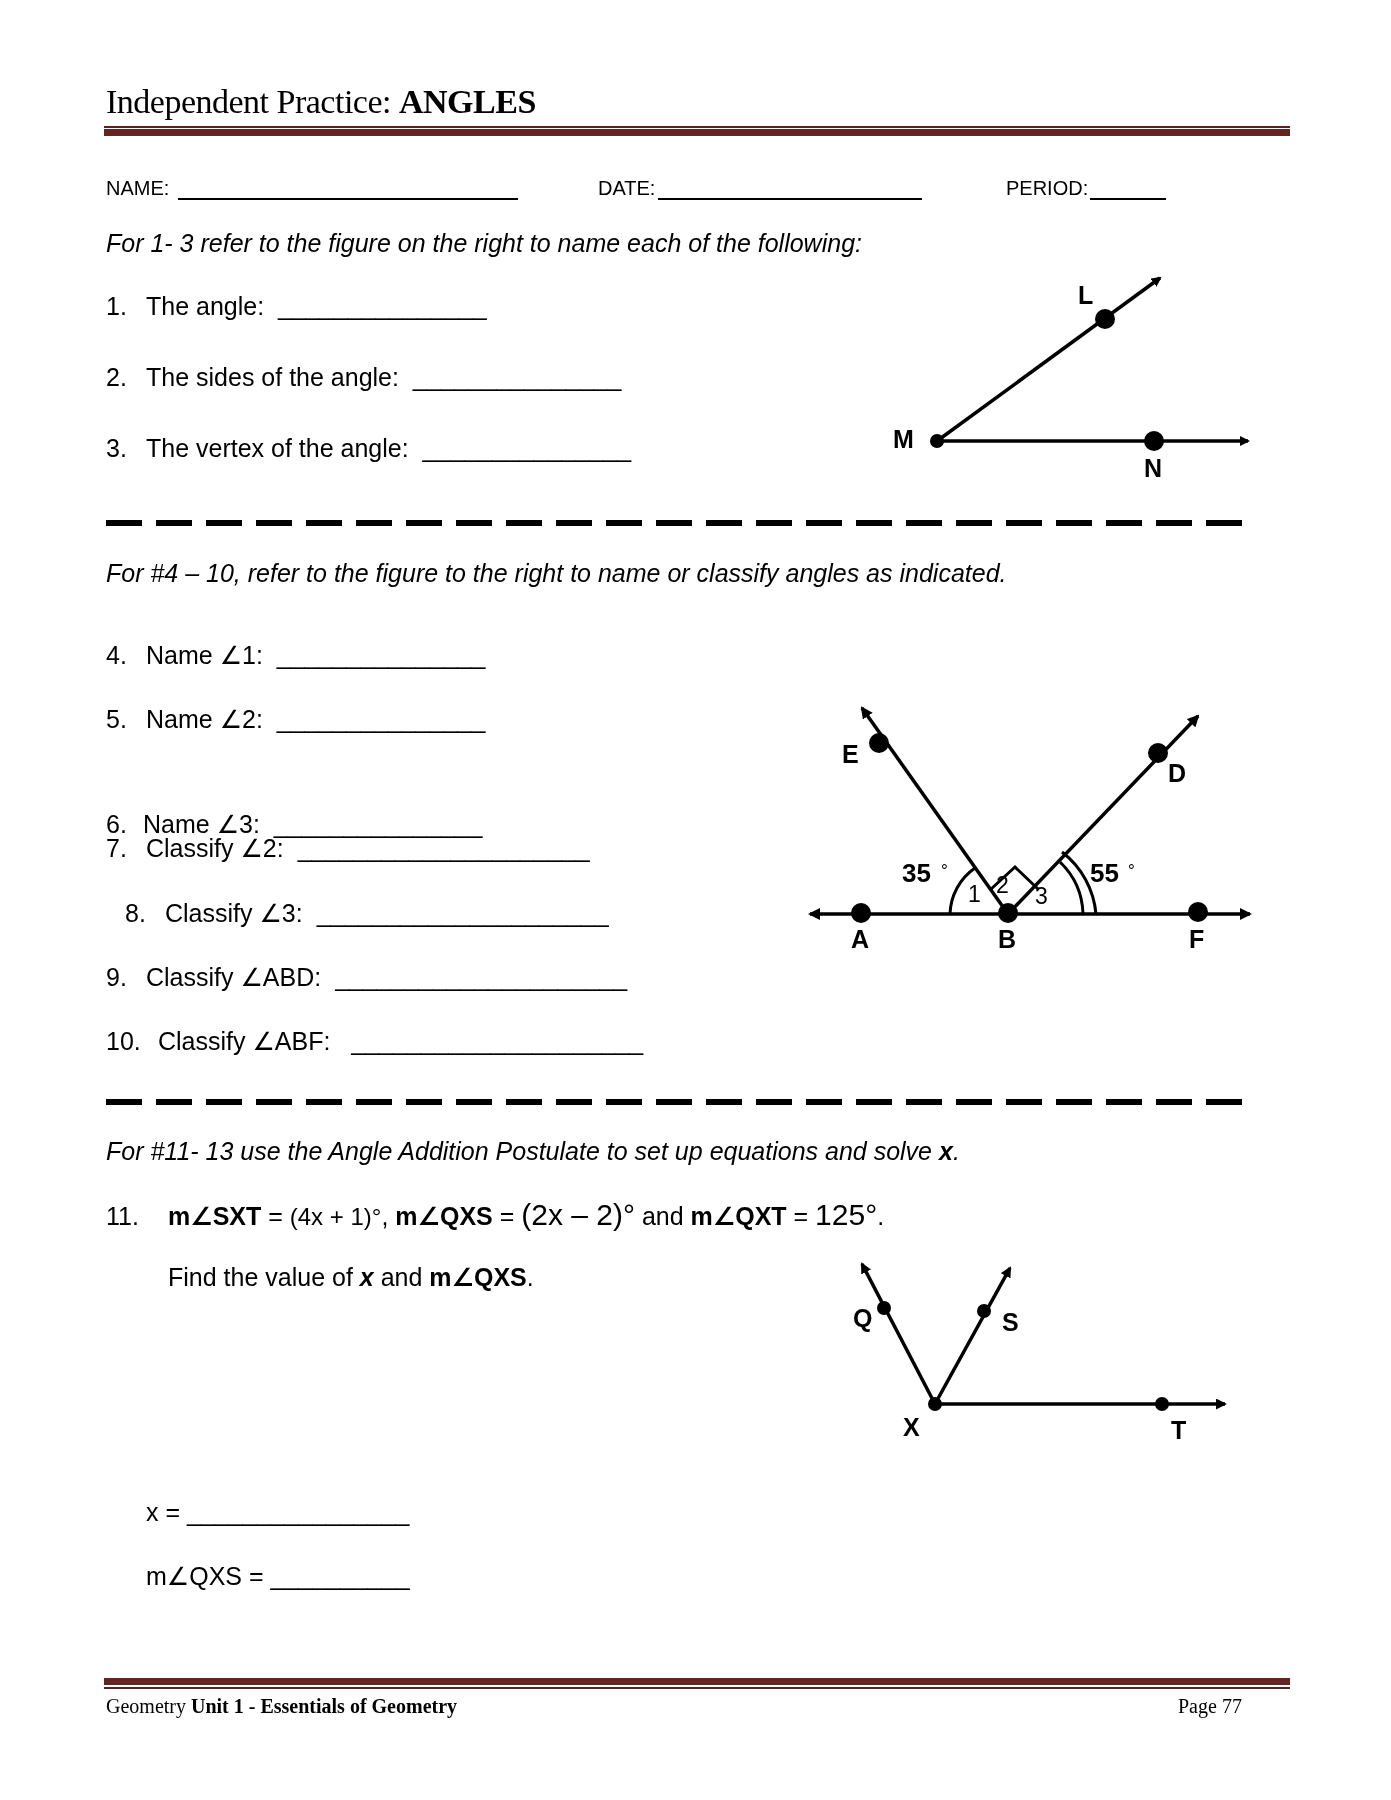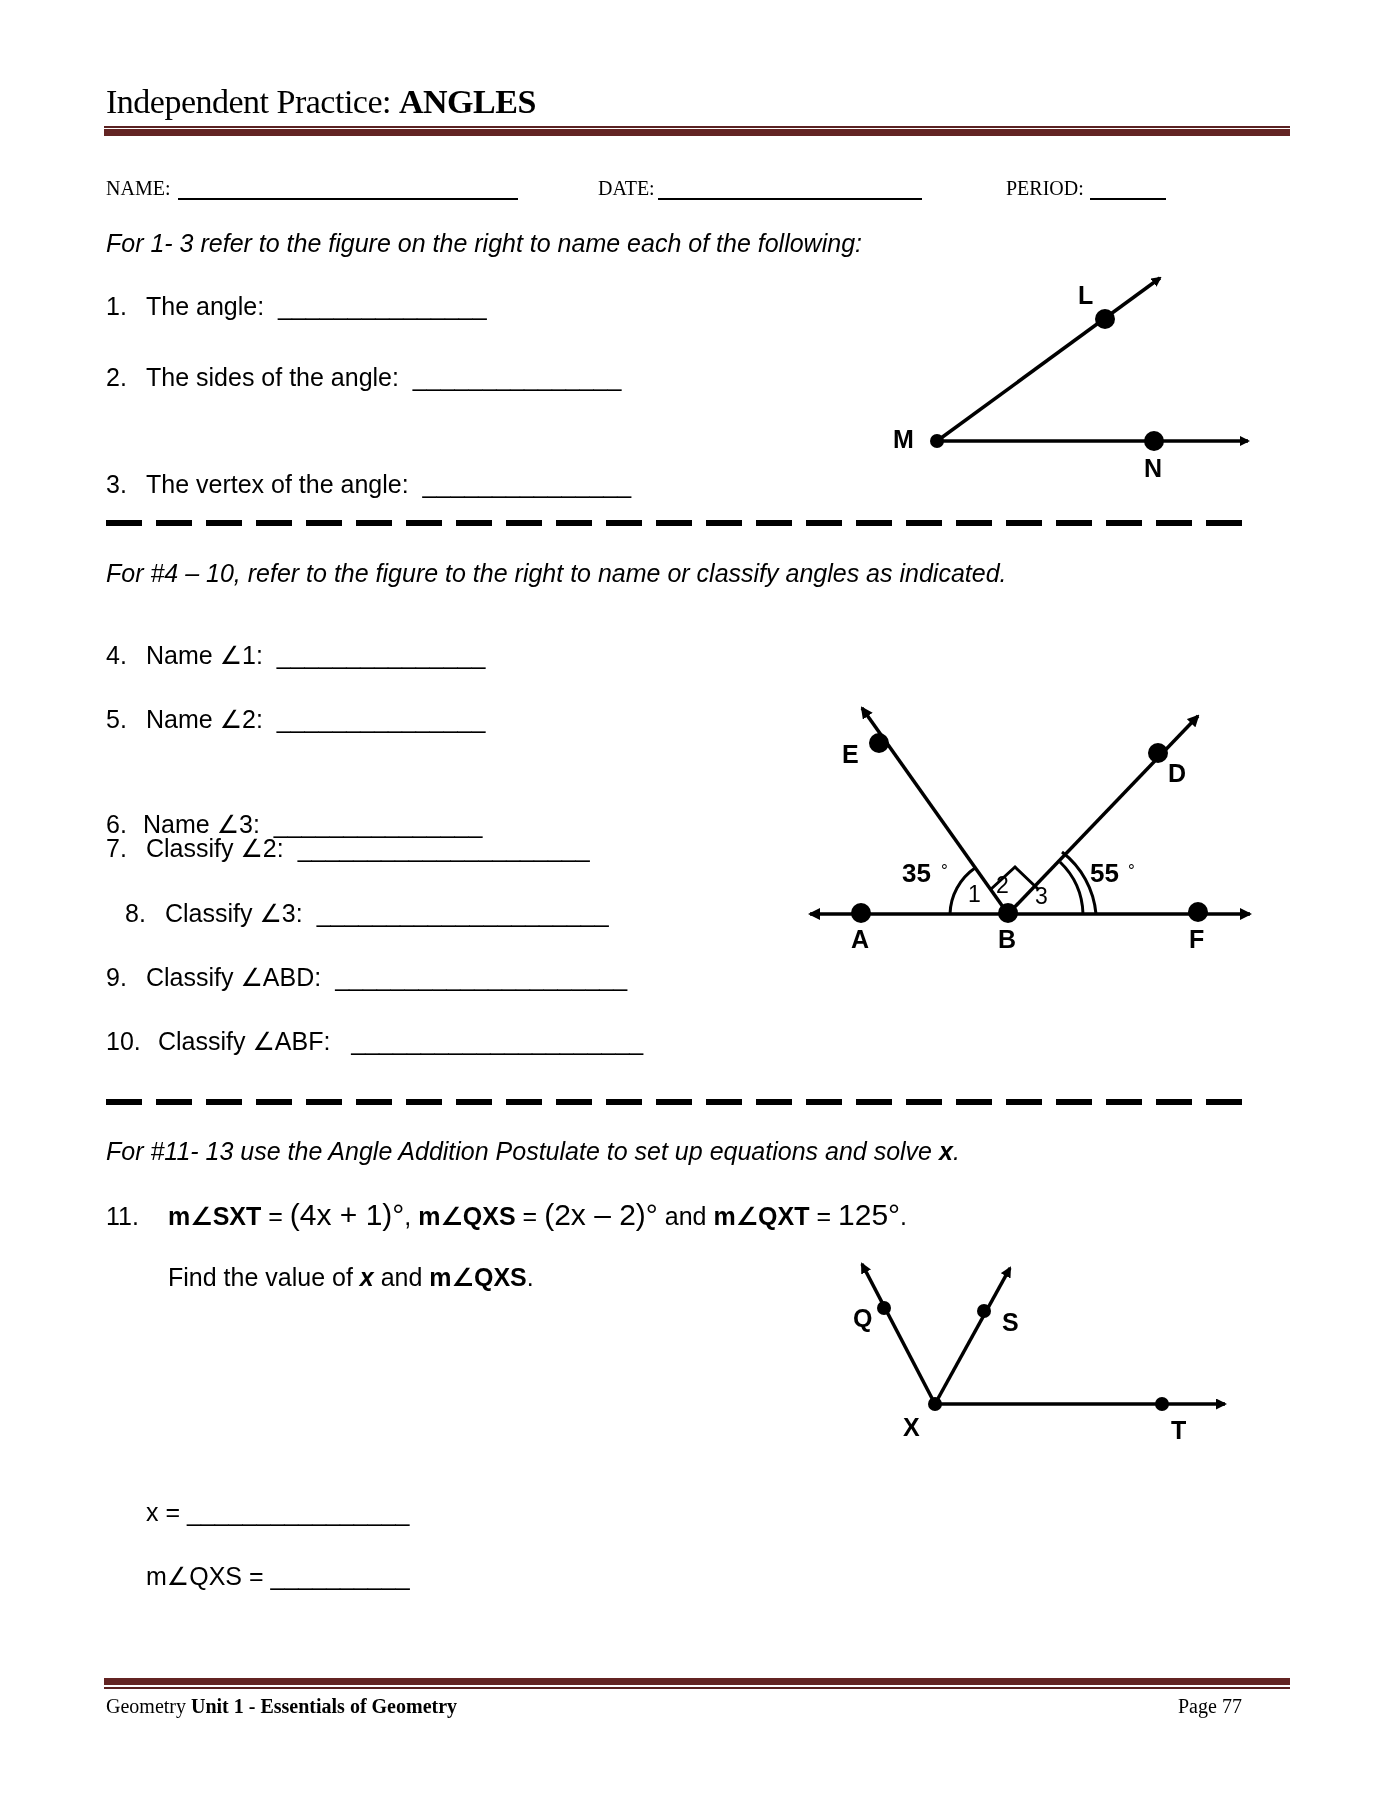--- a/index.html
+++ b/index.html
@@ -3,21 +3,21 @@
   <meta charset="utf-8">
   <style>
     html, body { margin: 0; padding: 0; background: #ffffff; }
     body { width: 1391px; height: 1800px; position: relative; overflow: hidden; color: #000; }
     .abs { position: absolute; }
     .sans { font-family: "Liberation Sans", "DejaVu Sans", sans-serif; }
     .title { left: 106px; top: 82px; font-size: 34px; line-height: 40px; letter-spacing: -0.5px; font-family: "Liberation Serif", serif; }
     .title b { font-weight: bold; }
     .rule-thin { height: 3px; background: #5a2222; }
     .rule-thick { height: 7px; background: #632423; }
-    .field-label { font-family: Liberation Serif, serif; font-size: 20px; line-height: 24px; }
+    .field-label { font-family: Liberation Sans, sans-serif; font-size: 20px; line-height: 24px; }
     .instr { font-size: 25px; font-style: italic; line-height: 30px; }
     .q { font-size: 25px; line-height: 30px; white-space: nowrap; }
     .q .num { display: inline-block; }
     .blank { letter-spacing: 0; }
     .dashes { height: 6px; background-image: repeating-linear-gradient(to right, #000 0, #000 36px, transparent 36px, transparent 50px); }
     .footer-text { font-family: "Liberation Serif", serif; font-size: 20px; line-height: 24px; }
     svg text { font-family: "Liberation Sans", "DejaVu Sans", sans-serif; }
   </style>
 </head>
 <body>
@@ -44,21 +44,21 @@
 <div class="abs" style="left:1090px; top:198px; width:76px; height:2px; background:#000;"></div>
 
 <div class="abs sans instr" style="left:106px; top:228px;">For 1- 3 refer to the figure on the right to name each of the following:</div>
 
 <div class="abs sans q" style="left:106px; top:291px;">
   <span class="num" style="width:40px;">1.</span><span>The angle:</span>&nbsp;&nbsp;<span class="blank">_______________</span>
 </div>
 <div class="abs sans q" style="left:106px; top:362px;">
   <span class="num" style="width:40px;">2.</span><span>The sides of the angle:</span>&nbsp;&nbsp;<span class="blank">_______________</span>
 </div>
-<div class="abs sans q" style="left:106px; top:433px;margin-top:36px;">
+<div class="abs sans q" style="left:106px; top:433px;">
   <span class="num" style="width:40px;">3.</span><span>The vertex of the angle:</span>&nbsp;&nbsp;<span class="blank">_______________</span>
 </div>
 
 <svg class="abs" style="left:880px; top:260px;" width="380" height="230" viewBox="880 260 380 230">
   <defs>
     <marker id="arr" markerWidth="10" markerHeight="10" refX="8" refY="5" orient="auto" markerUnits="userSpaceOnUse">
       <path d="M0,0 L10,5 L0,10 z" fill="#000"></path>
     </marker>
   </defs>
   <line x1="937" y1="441" x2="1160" y2="278" stroke="#000" stroke-width="3.5" marker-end="url(#arr)"></line>
@@ -138,21 +138,21 @@
   <text x="1128" y="876" font-size="17">°</text>
 </svg>
 
 <div class="abs dashes" style="left:106px; top:1099px; width:1136px;"></div>
 
 <div class="abs sans instr" style="left:106px; top:1136px;">
   <span>For #11- 13 use the Angle Addition Postulate to set up equations and solve </span><b>x</b><span>.</span>
 </div>
 
 <div class="abs sans q" style="left:106px; top:1200px; font-size:25px;">
-  <span class="num" style="width:62px;">11.</span><b>m∠SXT</b><span> = </span><span style="font-size:30px;">(4x + 1)°</span><span>, </span><b>m∠QXS</b><span> = </span><span style="font-size:30px;">(2x – 2)°</span><span> and </span><b>m∠QXT</b><span> = </span><span style="font-size:30px;">125°</span><span>.</span>
+  <span class="num" style="width:62px;">11.</span><b>m∠SXT</b><span> = </span><span style="font-size:24px;">(4x + 1)°</span><span>, </span><b>m∠QXS</b><span> = </span><span style="font-size:30px;">(2x – 2)°</span><span> and </span><b>m∠QXT</b><span> = </span><span style="font-size:30px;">125°</span><span>.</span>
 </div>
 
 <div class="abs sans q" style="left:168px; top:1262px;">
   <span>Find the value of </span><b><i>x</i></b><span> and </span><b>m∠QXS</b><span>.</span>
 </div>
 
 <svg class="abs" style="left:840px; top:1250px;" width="400" height="200" viewBox="840 1250 400 200">
   <defs>
     <marker id="arr3" markerWidth="11" markerHeight="11" refX="9" refY="5.5" orient="auto" markerUnits="userSpaceOnUse">
       <path d="M0,0 L11,5.5 L0,11 z" fill="#000"></path>

